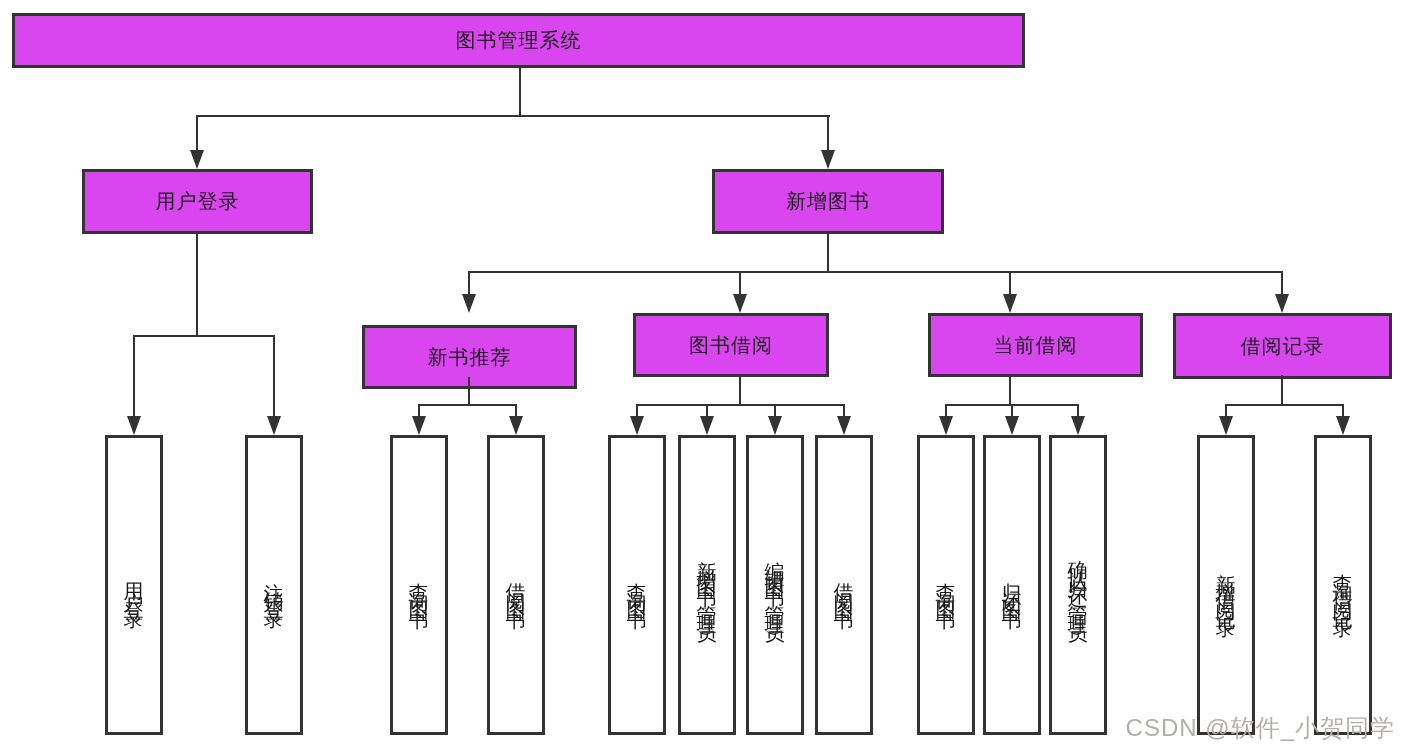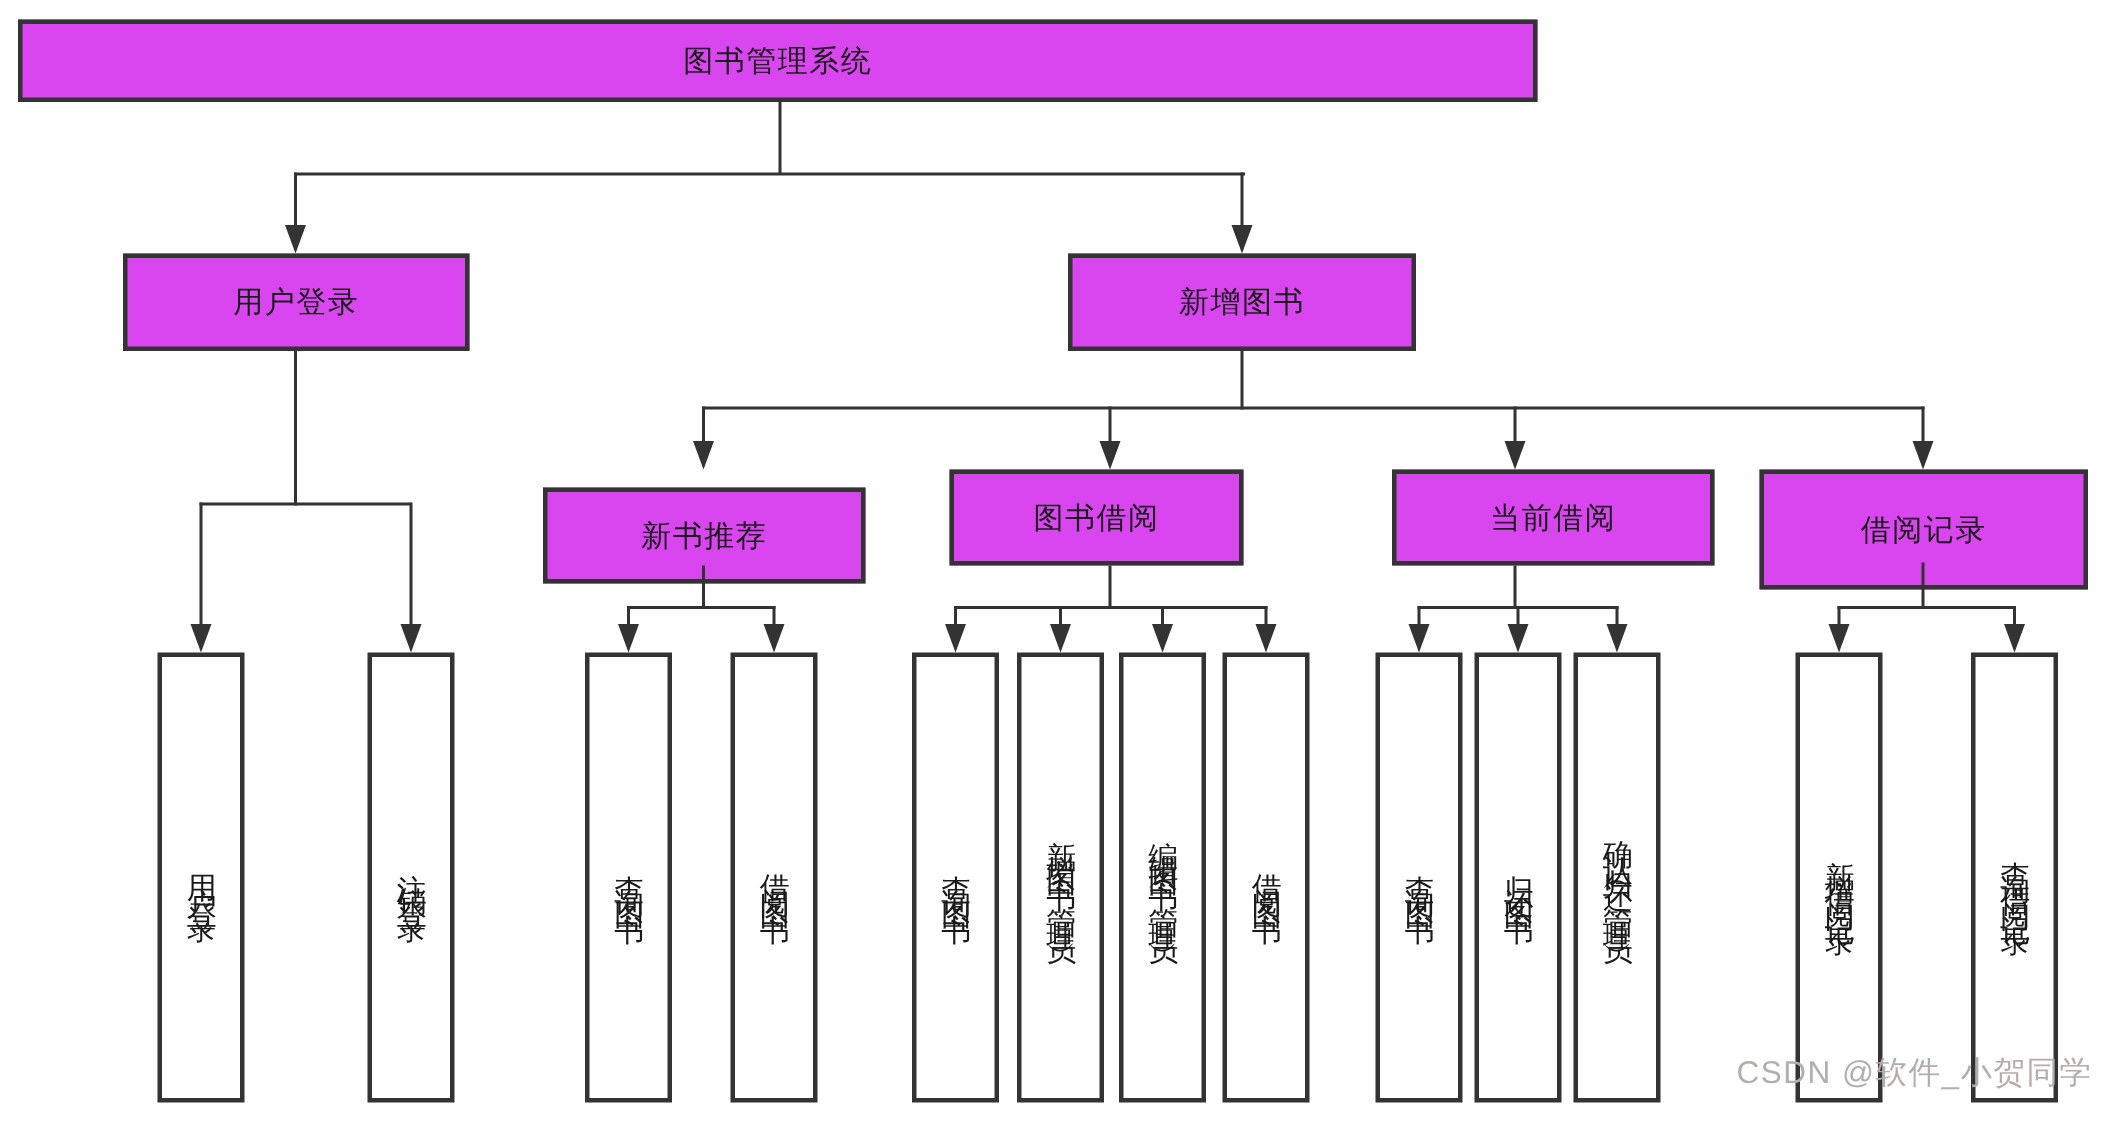--- a/index.html
+++ b/index.html
@@ -58,22 +58,22 @@
   .arrow {
     position: absolute;
     width: 0; height: 0;
     border-left: 7px solid transparent;
     border-right: 7px solid transparent;
     border-top: 19px solid var(--line);
   }
   .watermark {
     position: absolute;
     right: 10px;
-    bottom: 18px;
-    font-size: 21px;
+    bottom: 3px;
+    font-size: 24px;
     color: var(--watermark);
     letter-spacing: 1px;
     white-space: nowrap;
   }
 </style>
 </head>
 <body>
 
 <div class="canvas">
 
@@ -82,21 +82,21 @@
   <div class="box" style="left:82px; top:169px; width:231px; height:65px;">用户登录</div>
 
   <div class="box" style="left:712px; top:169px; width:232px; height:65px;">新增图书</div>
 
   <div class="box" style="left:362px; top:313px; width:215px; height:64px;margin-top:12px;">新书推荐</div>
 
   <div class="box" style="left:633px; top:313px; width:196px; height:64px;">图书借阅</div>
 
   <div class="box" style="left:928px; top:313px; width:215px; height:64px;">当前借阅</div>
 
-  <div class="box" style="left:1173px; top:313px; width:219px; height:80px;">借阅记录</div>
+  <div class="box" style="left:1173px; top:313px; width:219px; height:66px;">借阅记录</div>
 
   <div class="leaf" style="left:105px;">用户登录</div>
   <div class="leaf" style="left:245px;">注销登录</div>
 
   <div class="leaf" style="left:390px;">查询图书</div>
   <div class="leaf" style="left:487px;">借阅图书</div>
 
   <div class="leaf" style="left:608px;">查询图书</div>
   <div class="leaf" style="left:678px;">新增图书（管理员）</div>
   <div class="leaf" style="left:746px;">编辑图书（管理员）</div>

